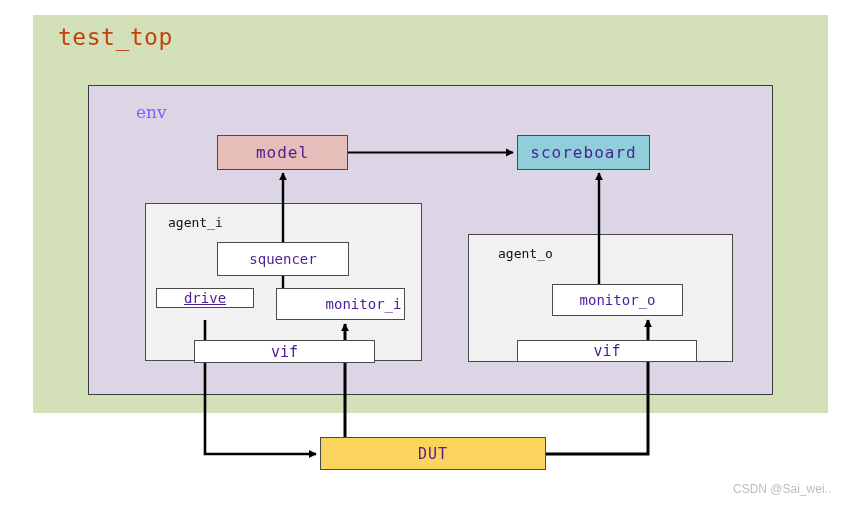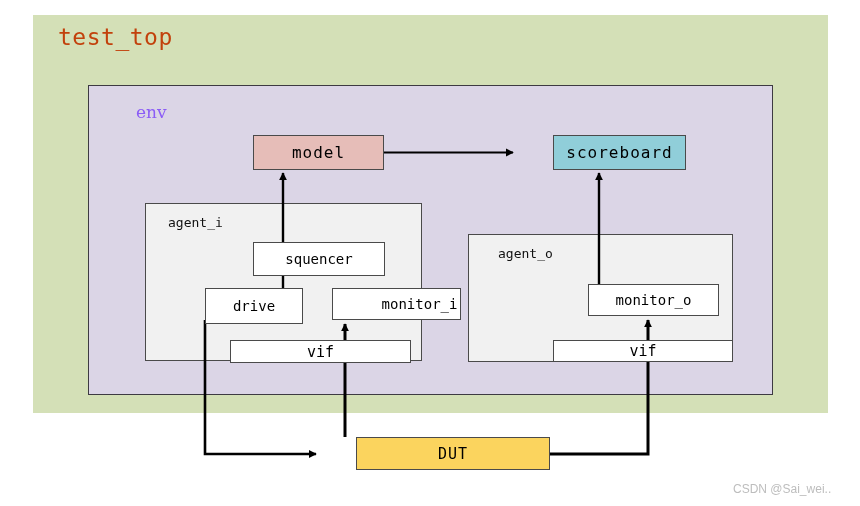--- a/index.html
+++ b/index.html
@@ -59,23 +59,22 @@
 
   
   .node {
     position: absolute;
     box-sizing: border-box;
     border: 1.2px solid #4a4a4a;
     display: flex;
     align-items: center;
     justify-content: center;
     font-family: "DejaVu Sans Mono", monospace;
-    color: #000000;
+    color: #4c1d95;
     white-space: nowrap;
-    margin-left: 36px;
   }
 
   .node-model {
     left: 217px; top: 135px; width: 131px; height: 35px;
     background: #e6bdb8;
     font-size: 16px;
     letter-spacing: 1px;
   }
   .node-scoreboard {
     left: 517px; top: 135px; width: 133px; height: 35px;
@@ -100,28 +99,28 @@
     font-size: 13px;
     color: #111111;
     white-space: nowrap;
   }
   .agent-i-label { left: 168px; top: 215px; }
   .agent-o-label { left: 498px; top: 246px; }
 
   .node-white { background: #ffffff; font-size: 14px; }
 
   .node-squencer  { left: 217px; top: 242px; width: 132px; height: 34px; }
-  .node-drive     { left: 169px; top: 288px; width: 98px;  height: 36px; }
-  .node-monitor-i { left: 296px; top: 288px; width: 129px; height: 32px; padding-left: 46px; }
+  .node-drive     { left: 156px; top: 288px; width: 98px;  height: 20px; text-decoration: underline; }
+  .node-monitor-i { left: 276px; top: 288px; width: 129px; height: 32px; padding-left: 46px; }
   .node-vif-i     { left: 194px; top: 340px; width: 181px; height: 23px; font-size: 15px; }
   .node-monitor-o { left: 552px; top: 284px; width: 131px; height: 32px; }
   .node-vif-o     { left: 517px; top: 340px; width: 180px; height: 22px; font-size: 15px; }
 
   .node-dut {
-    left: 320px; top: 437px; width: 194px; height: 33px;
+    left: 320px; top: 437px; width: 226px; height: 33px;
     background: #fbd45e;
     font-size: 15px;
     letter-spacing: 1px;
   }
 
   
   .wires {
     position: absolute;
     left: 0; top: 0;
     width: 860px; height: 506px;

